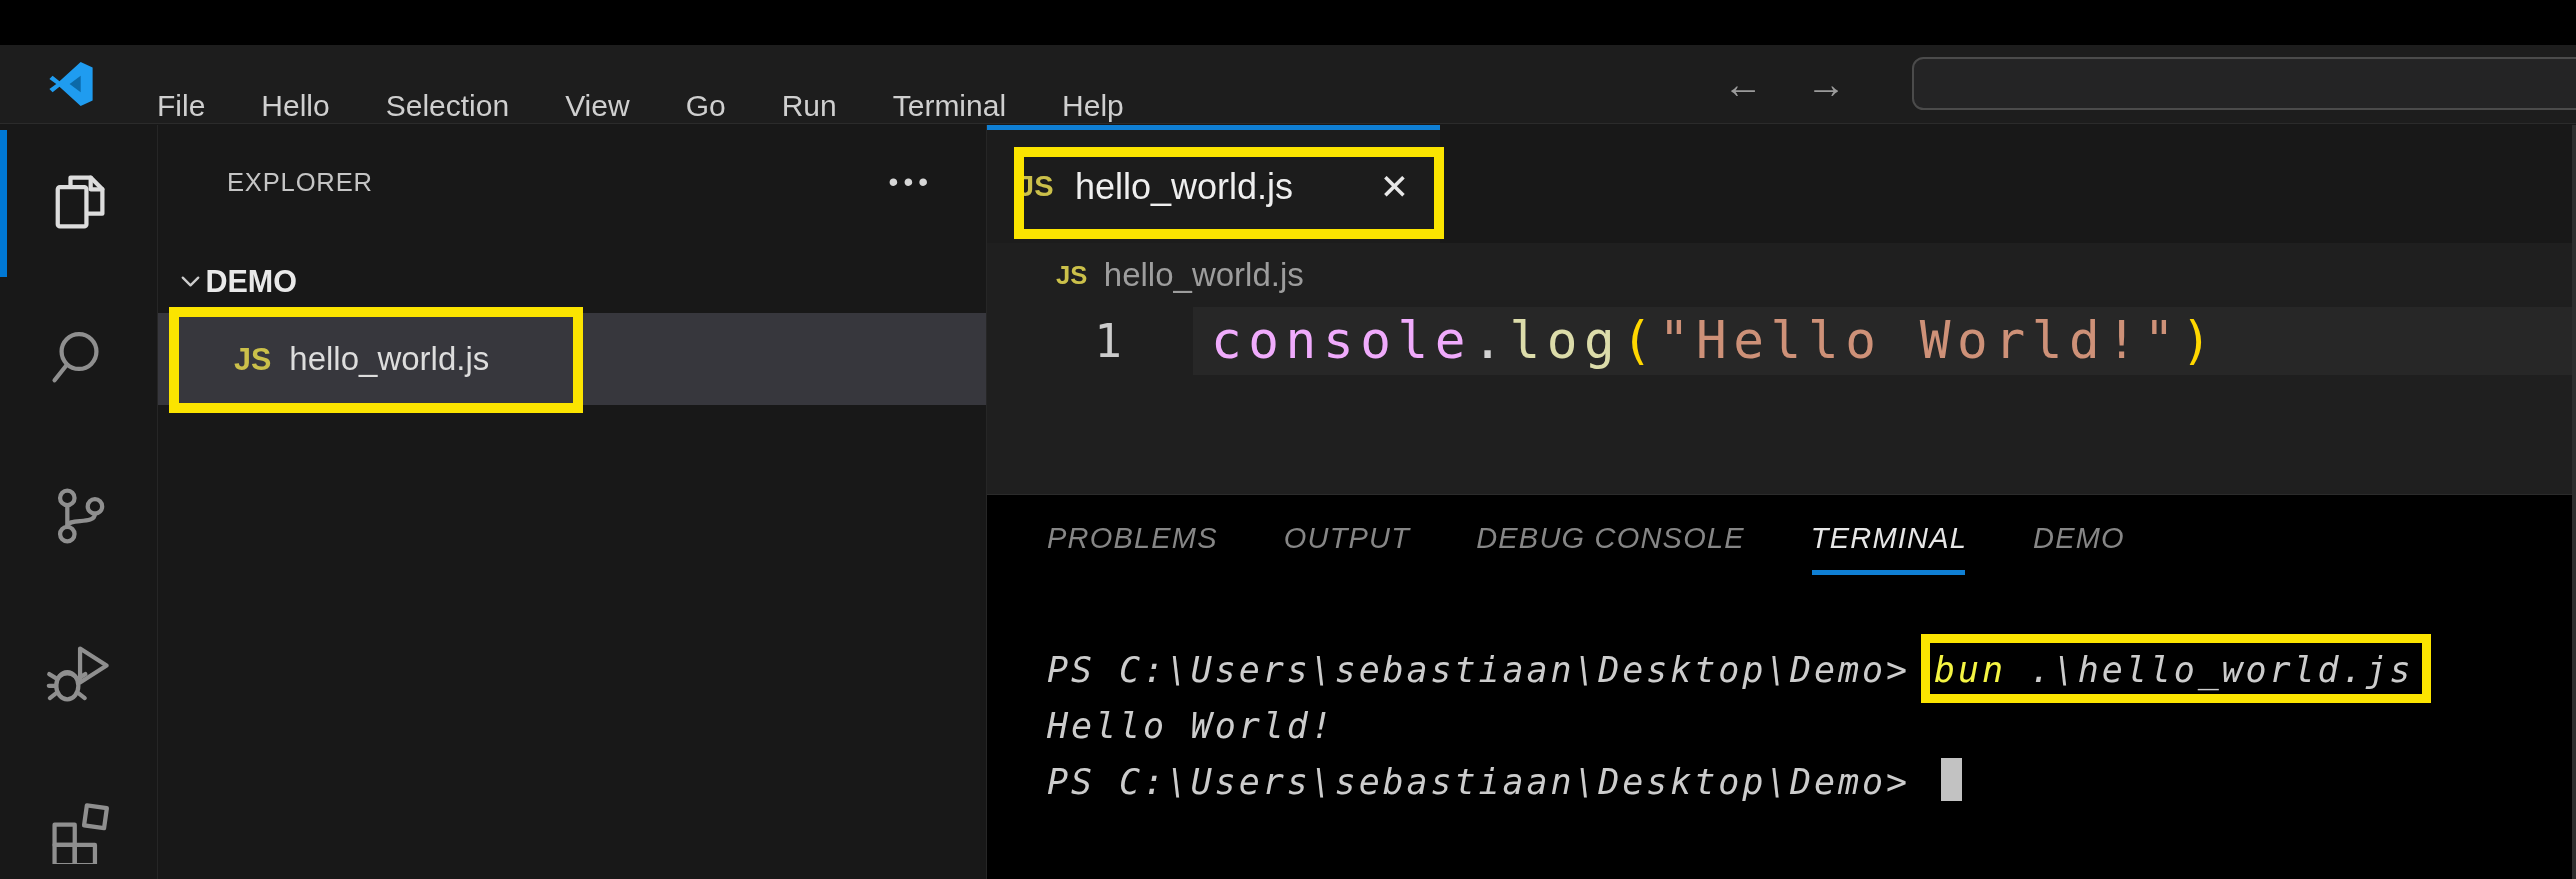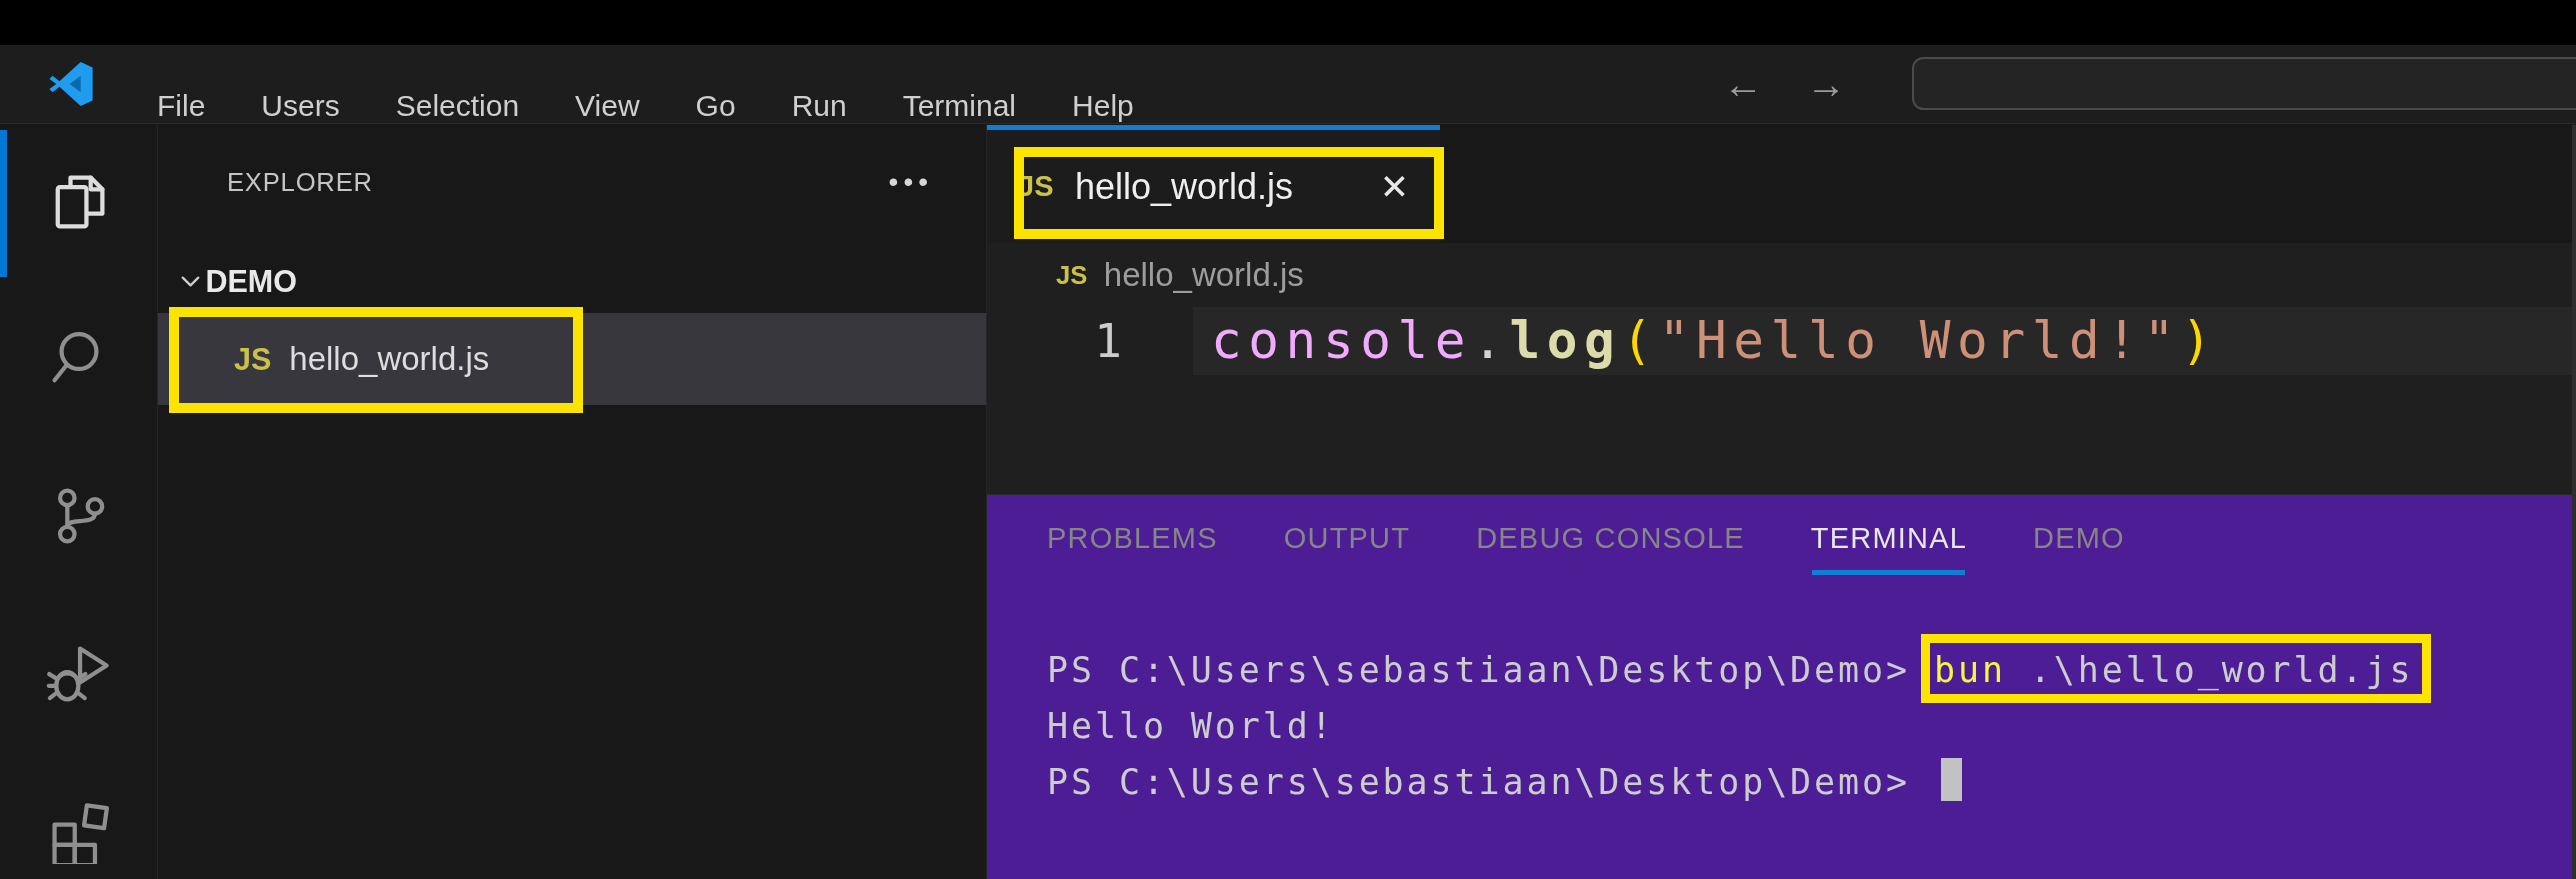--- a/index.html
+++ b/index.html
@@ -71,21 +71,21 @@
     display:flex;align-items:center;padding-left:69px;}
   .breadcrumbs .js-badge{font-size:25.6px;}
   .crumb-label{font-size:33px;color:#9d9d9d;margin-left:16.5px;}
   .code-line{position:absolute;top:182px;left:0;right:0;height:68px;display:flex;}
   .gutter{width:206px;flex:0 0 auto;box-sizing:border-box;background:#1f1f1f;text-align:right;
     padding-right:71px;font-family:"DejaVu Sans Mono",monospace;font-size:46px;line-height:68px;color:#cccccc;}
   .code-text{flex:1;background:#272727;padding-left:18px;white-space:pre;
     font-family:"DejaVu Sans Mono",monospace;font-size:51px;line-height:68px;letter-spacing:6.6px;}
   .right-line{position:absolute;top:0;bottom:0;right:0;width:4.1px;background:#2e2e2e;}
   
-  .panel{position:absolute;top:369px;left:0;right:0;bottom:0;background:#4c1d95;border-top:1.6px solid #2b2b2b;}
+  .panel{position:absolute;top:369px;left:0;right:0;bottom:0;background:#000000;border-top:1.6px solid #2b2b2b;font-style:italic;}
   .panel-tabs{display:flex;gap:66px;padding-left:60px;height:87px;align-items:center;}
   .ptab{font-size:29px;letter-spacing:1.2px;color:#868686;position:relative;white-space:nowrap;}
   .ptab.active{color:#e7e7e7;}
   .ptab.active::after{content:'';position:absolute;left:1.6px;right:1.6px;bottom:-20px;height:5px;background:#0f7fd4;}
   .terminal{position:absolute;top:147px;left:60px;right:33px;color:#cccccc;white-space:pre;
     font-family:"DejaVu Sans Mono",monospace;font-size:35px;line-height:56px;letter-spacing:2.9px;}
   .cmd-wrap{position:relative;display:inline;}
   .cmd-ann{left:-13px;top:-16.5px;right:-18px;bottom:-13px;border-width:9px;}
   .cmd{color:#f5f543;}
   .cursor{display:inline-block;width:21.4px;height:43px;background:#c2c2c2;vertical-align:-6.6px;margin-left:6.6px;}
@@ -98,21 +98,21 @@
 
   <header class="titlebar">
     <span class="vscode-logo">
       <svg viewBox="0 0 100 100">
         <polygon points="71,2 97,14 97,86 71,98 25,56 10,68 3,61 18,50 3,39 10,32 25,44" fill="#1f9cf0"></polygon>
         <polygon points="71,32 47,50 71,68" fill="#0c69a8"></polygon>
       </svg>
     </span>
     <nav class="menubar">
       <span class="menu-item">File</span>
-      <span class="menu-item">Users</span>
+      <span class="menu-item">Hello</span>
       <span class="menu-item">Selection</span>
       <span class="menu-item">View</span>
       <span class="menu-item">Go</span>
       <span class="menu-item">Run</span>
       <span class="menu-item">Terminal</span>
       <span class="menu-item">Help</span>
     </nav>
     <div class="nav-arrows">
       <span class="nav-arrow">←</span>
       <span class="nav-arrow">→</span>
@@ -206,21 +206,21 @@
         </div>
       </div>
 
       <div class="breadcrumbs">
         <span class="js-badge" style="color: rgb(203, 192, 74);">JS</span>
         <span class="crumb-label">hello_world.js</span>
       </div>
 
       <div class="code-line">
         <div class="gutter">1</div>
-        <div class="code-text"><span style="color: #f0abfc;">console</span><span style="color: rgb(212, 212, 212);">.</span><span style="color: rgb(220, 220, 170); font-weight: bold;">log</span><span style="color: rgb(255, 215, 0);">(</span><span style="color: rgb(206, 145, 120);">"Hello World!"</span><span style="color: rgb(255, 215, 0);">)</span></div>
+        <div class="code-text"><span style="color: #f0abfc;">console</span><span style="color: rgb(212, 212, 212);">.</span><span style="color: rgb(220, 220, 170);">log</span><span style="color: rgb(255, 215, 0);">(</span><span style="color: rgb(206, 145, 120);">"Hello World!"</span><span style="color: rgb(255, 215, 0);">)</span></div>
       </div>
 
       <div class="panel">
         <div class="panel-tabs">
           <span class="ptab">PROBLEMS</span>
           <span class="ptab">OUTPUT</span>
           <span class="ptab">DEBUG CONSOLE</span>
           <span class="ptab active">TERMINAL</span>
           <span class="ptab">DEMO</span>
         </div>

